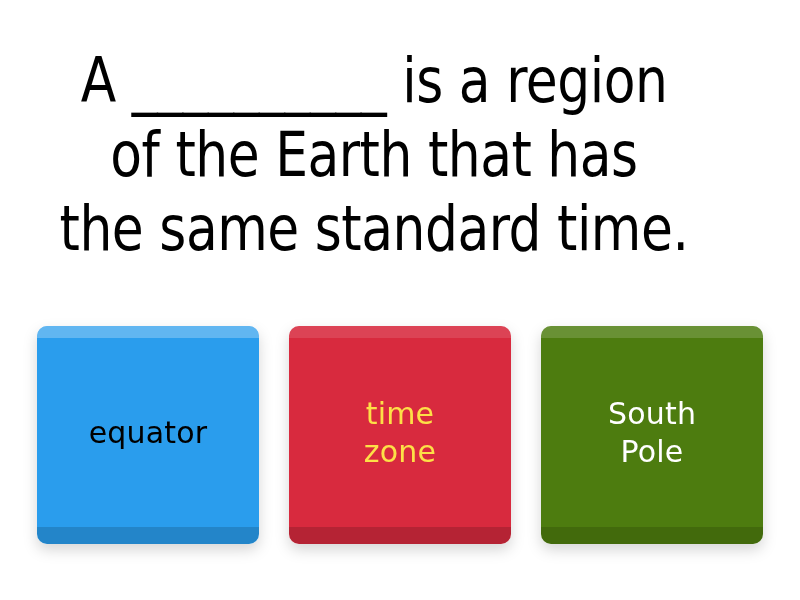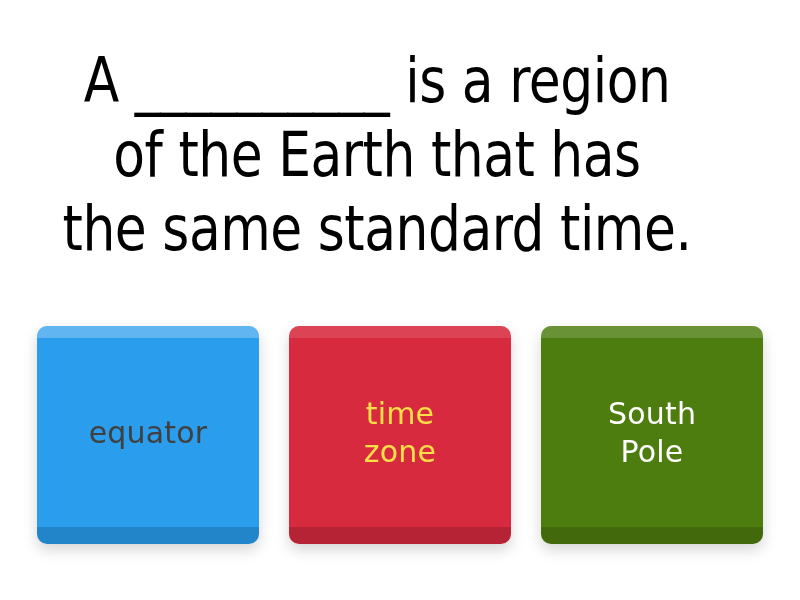--- a/index.html
+++ b/index.html
@@ -22,27 +22,27 @@
     width: 800px;
     height: 600px;
     background: #ffffff;
     display: flex;
     flex-direction: column;
   }
 
   
   .question-area {
     position: absolute;
-    left: 17px;
+    left: 4px;
     top: 44px;
     width: 740px;
     height: 240px;
     display: flex;
     flex-direction: column;
-    align-items: flex-end;
+    align-items: center;
     justify-content: flex-start;
   }
 
   .question-text {
     width: 760px;
     text-align: center;
     color: #000000;
     font-family: "Liberation Sans Narrow", "DejaVu Sans Condensed", "Liberation Sans", sans-serif;
     font-size: 62px;
     line-height: 74px;
@@ -143,21 +143,21 @@
 
   <div class="question-area">
     <div class="question-text" style="color: rgb(0, 0, 0);">A __________ is a region
 of the Earth that has
 the same standard time.</div>
   </div>
 
   <div class="answers-row">
 
     <div class="answer-card card-blue" style="background: rgb(42, 157, 237);">
-      <span class="answer-label" style="color: #404040;">equator</span>
+      <span class="answer-label" style="color: #000000;">equator</span>
     </div>
 
     <div class="answer-card card-red" style="background: rgb(216, 42, 62);">
       <span class="answer-label" style="color: #fde047;">time
 zone</span>
     </div>
 
     <div class="answer-card card-orange" style="background: #4d7c0f;">
       <span class="answer-label" style="color: rgb(255, 255, 255);">South
 Pole</span>

